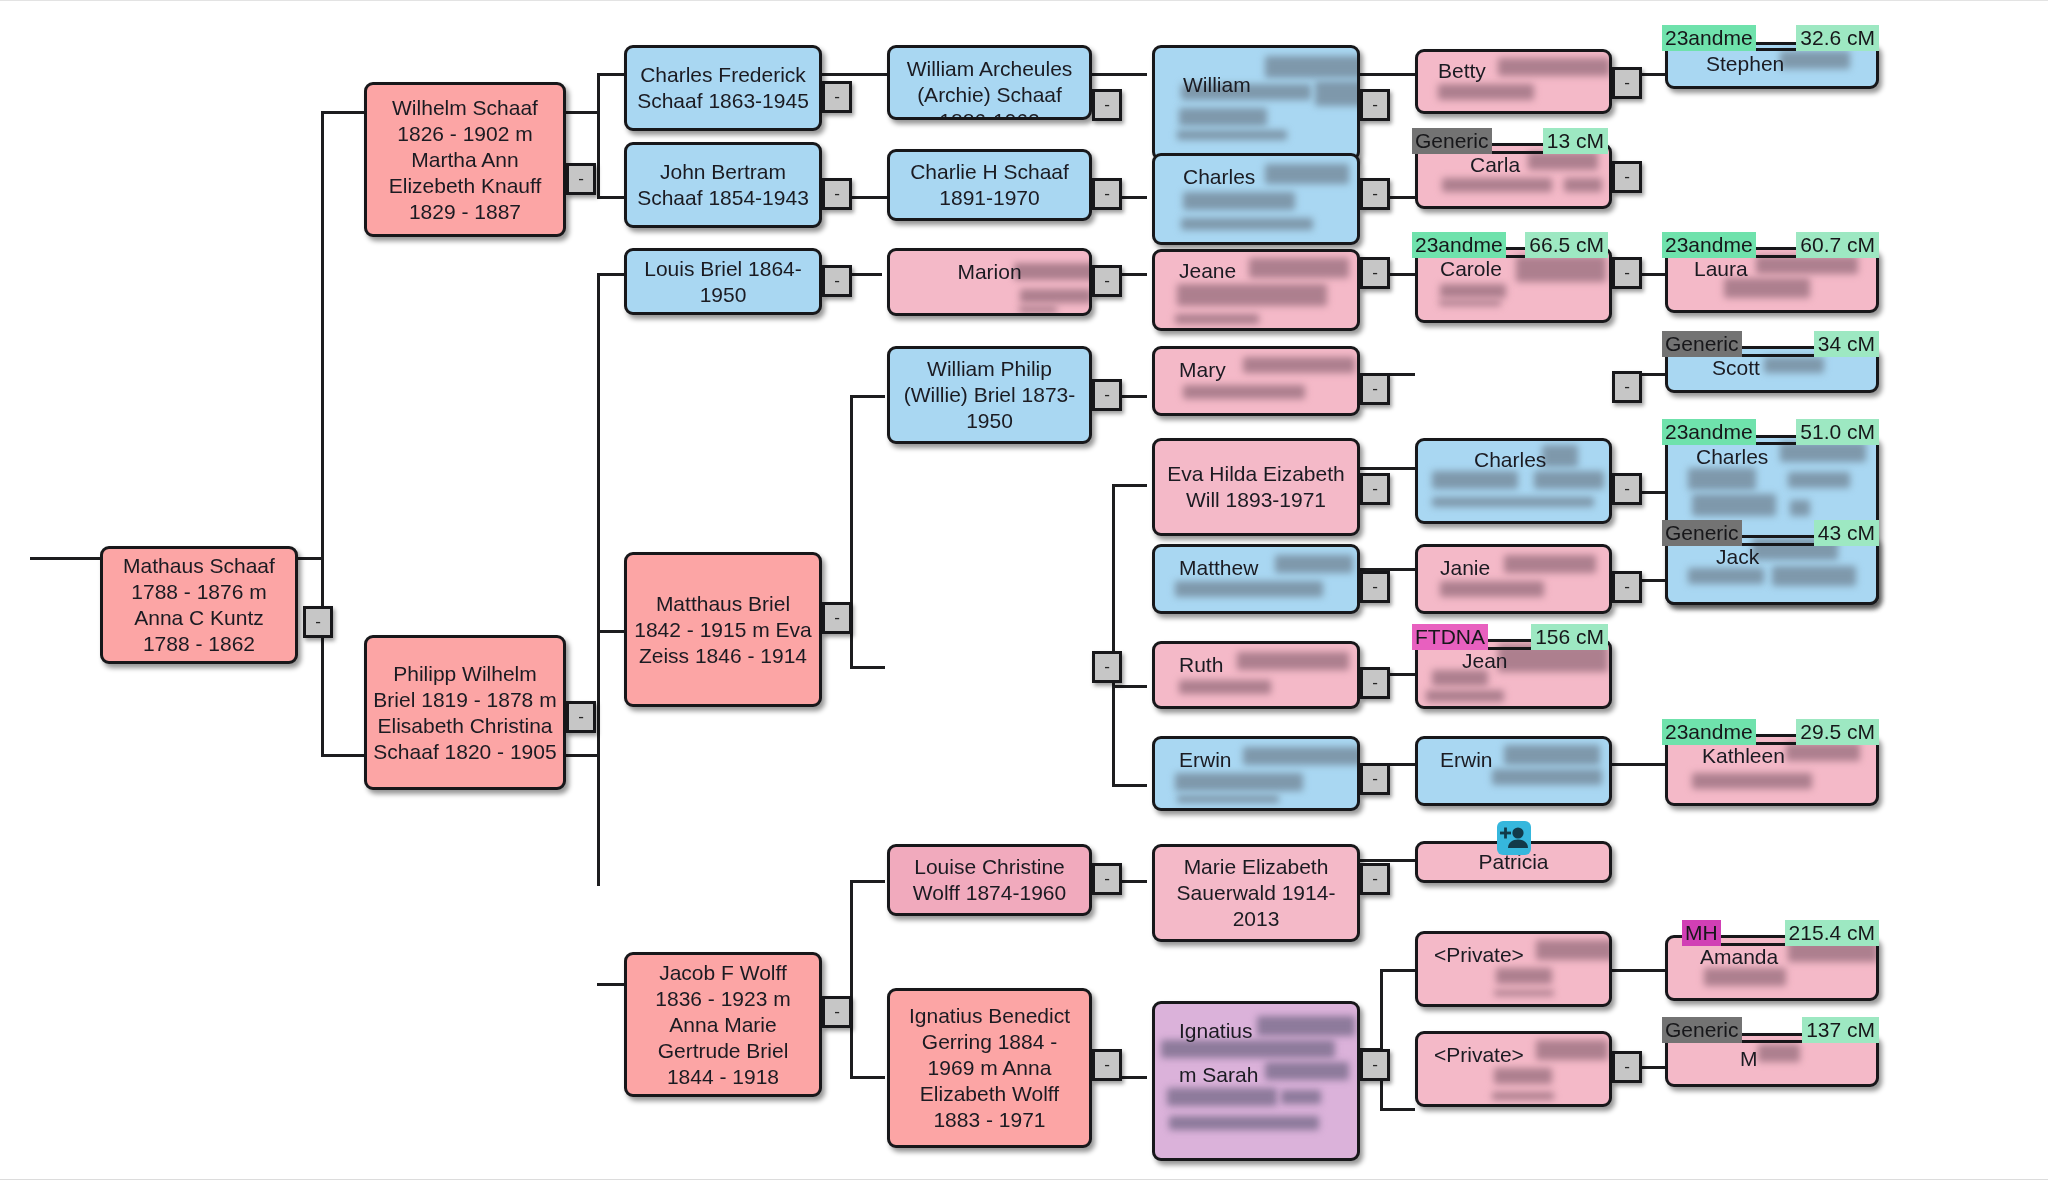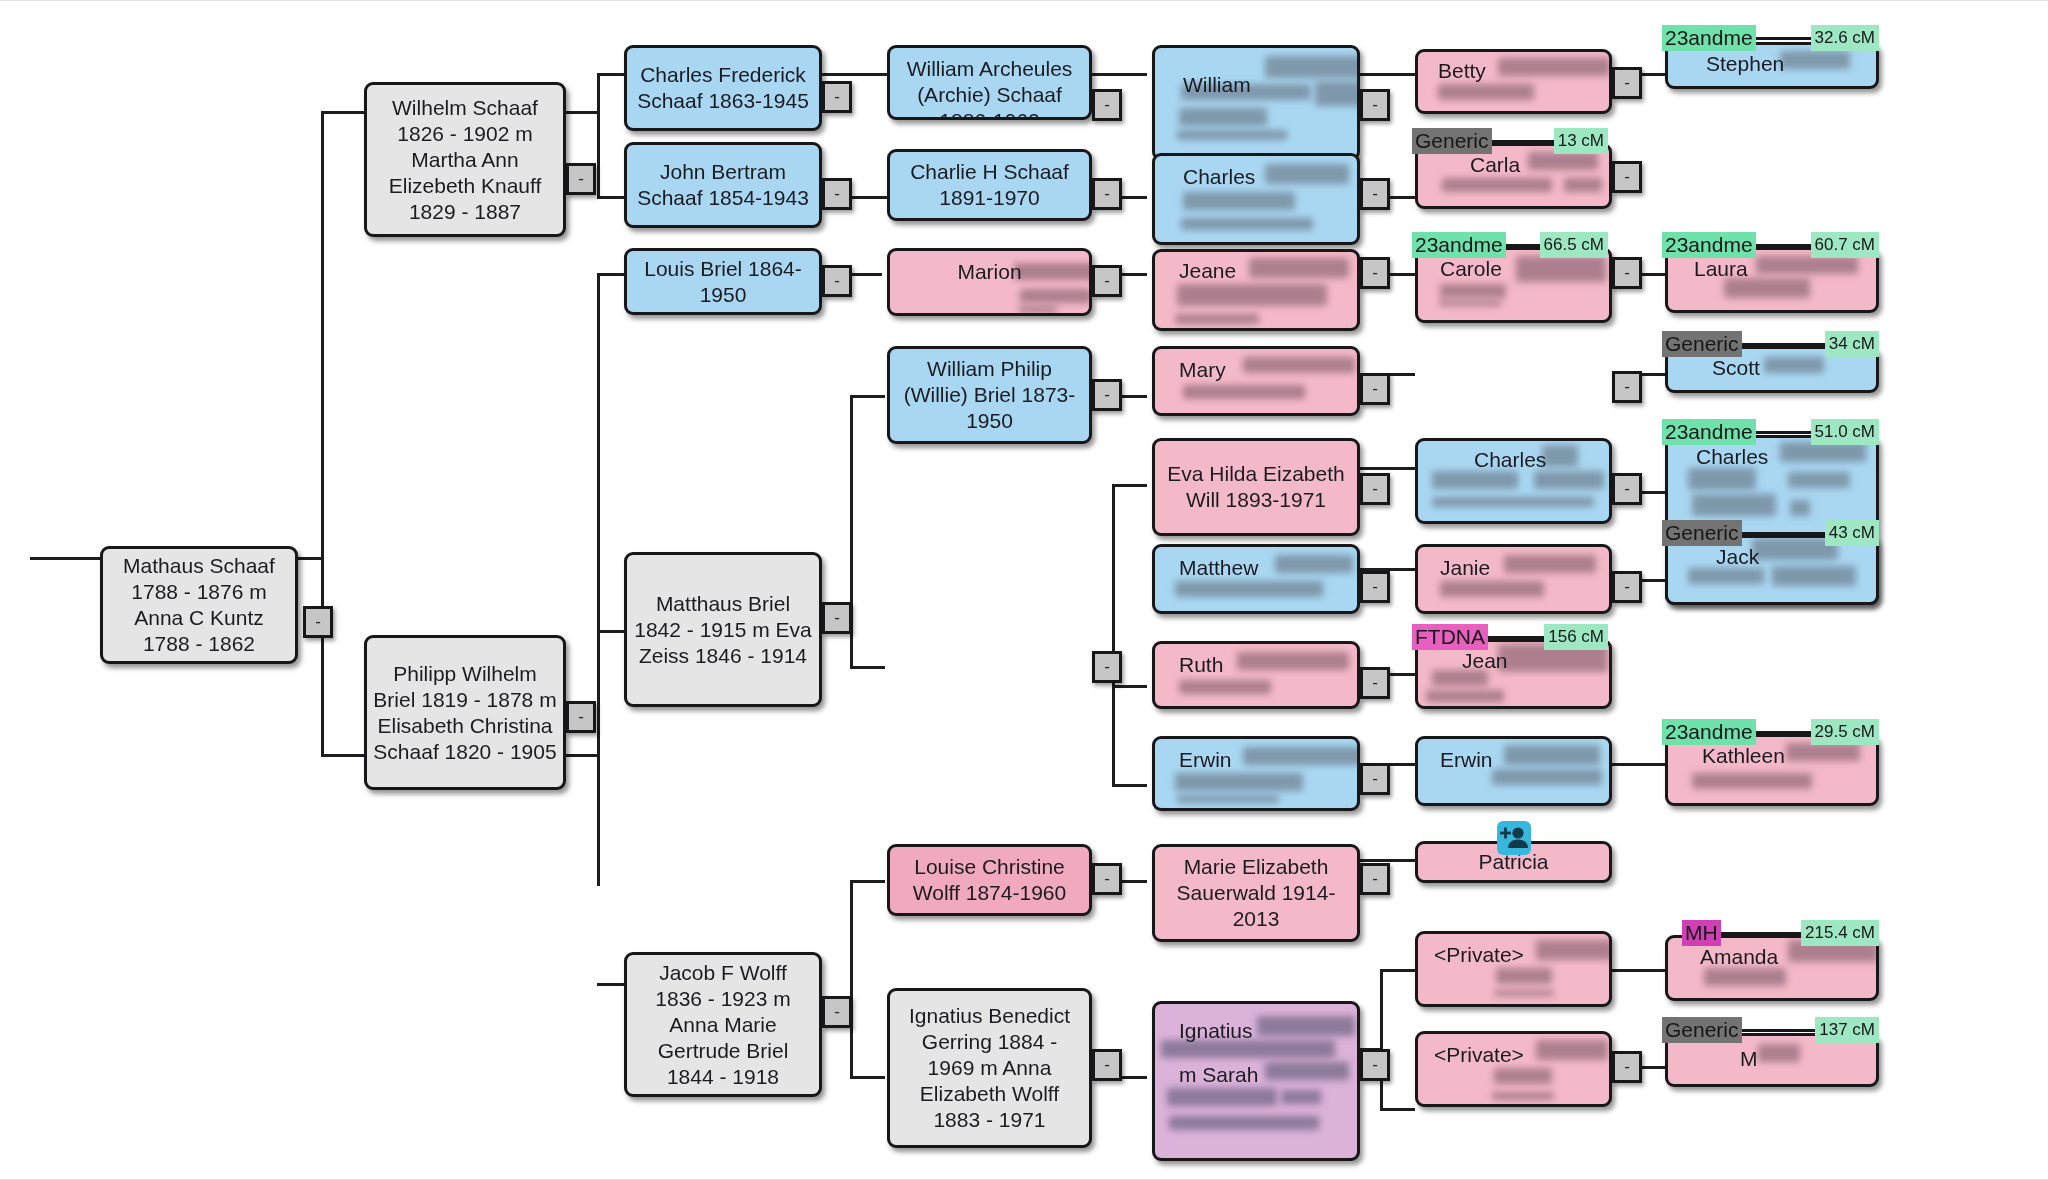--- a/index.html
+++ b/index.html
@@ -33,21 +33,21 @@
     color:#1b1b22;
     font-size:21px;
     line-height:26px;
     padding:3px 6px;
     overflow:hidden;
     white-space:pre-line;
     cursor:pointer;
   }
   .male   {background:#a9d7f2;}
   .female {background:#f4b9c8;}
-  .couple {background:#e5e5e5;}
+  .couple {background:#fca5a5;}
   .femdark{background:#f1aabd;}
   .couple2{background:#dbb2da;}
 
   
   .node.redact{color:#1b1b22;}
   .redact .blurname{
     display:inline-block;vertical-align:middle;
     border-radius:2px;
     filter:blur(3.4px);
     margin-left:6px;
@@ -75,32 +75,32 @@
     text-align:center;
     box-shadow:2px 3px 4px rgba(0,0,0,.38);
     cursor:pointer;
     z-index:6;
   }
 
   
   .badge{
     position:absolute;
     height:26px;
-    display:flex;align-items:center;
+    display:flex;align-items:flex-end;
     z-index:9;
     pointer-events:none;
   }
   .badge .src{
     font-size:21px;line-height:26px;
     padding:0 3px;color:#17171a;white-space:nowrap;
     pointer-events:auto;cursor:pointer;
   }
   .badge .bar{flex:1;height:3px;background:#17171a;margin-top:1px;}
   .badge .cm{
-    font-size:17px;line-height:26px;
+    font-size:21px;line-height:26px;
     padding:0 4px;background:#9de8c2;color:#17171a;white-space:nowrap;
     pointer-events:auto;cursor:pointer;
   }
   .src-generic{background:#737373;}
   .src-23andme{background:#6fe2ac;}
   .src-ftdna{background:#e860bf;}
   .src-mh{background:#d13fb5;color:#fff;}
 
   
   .addperson{

